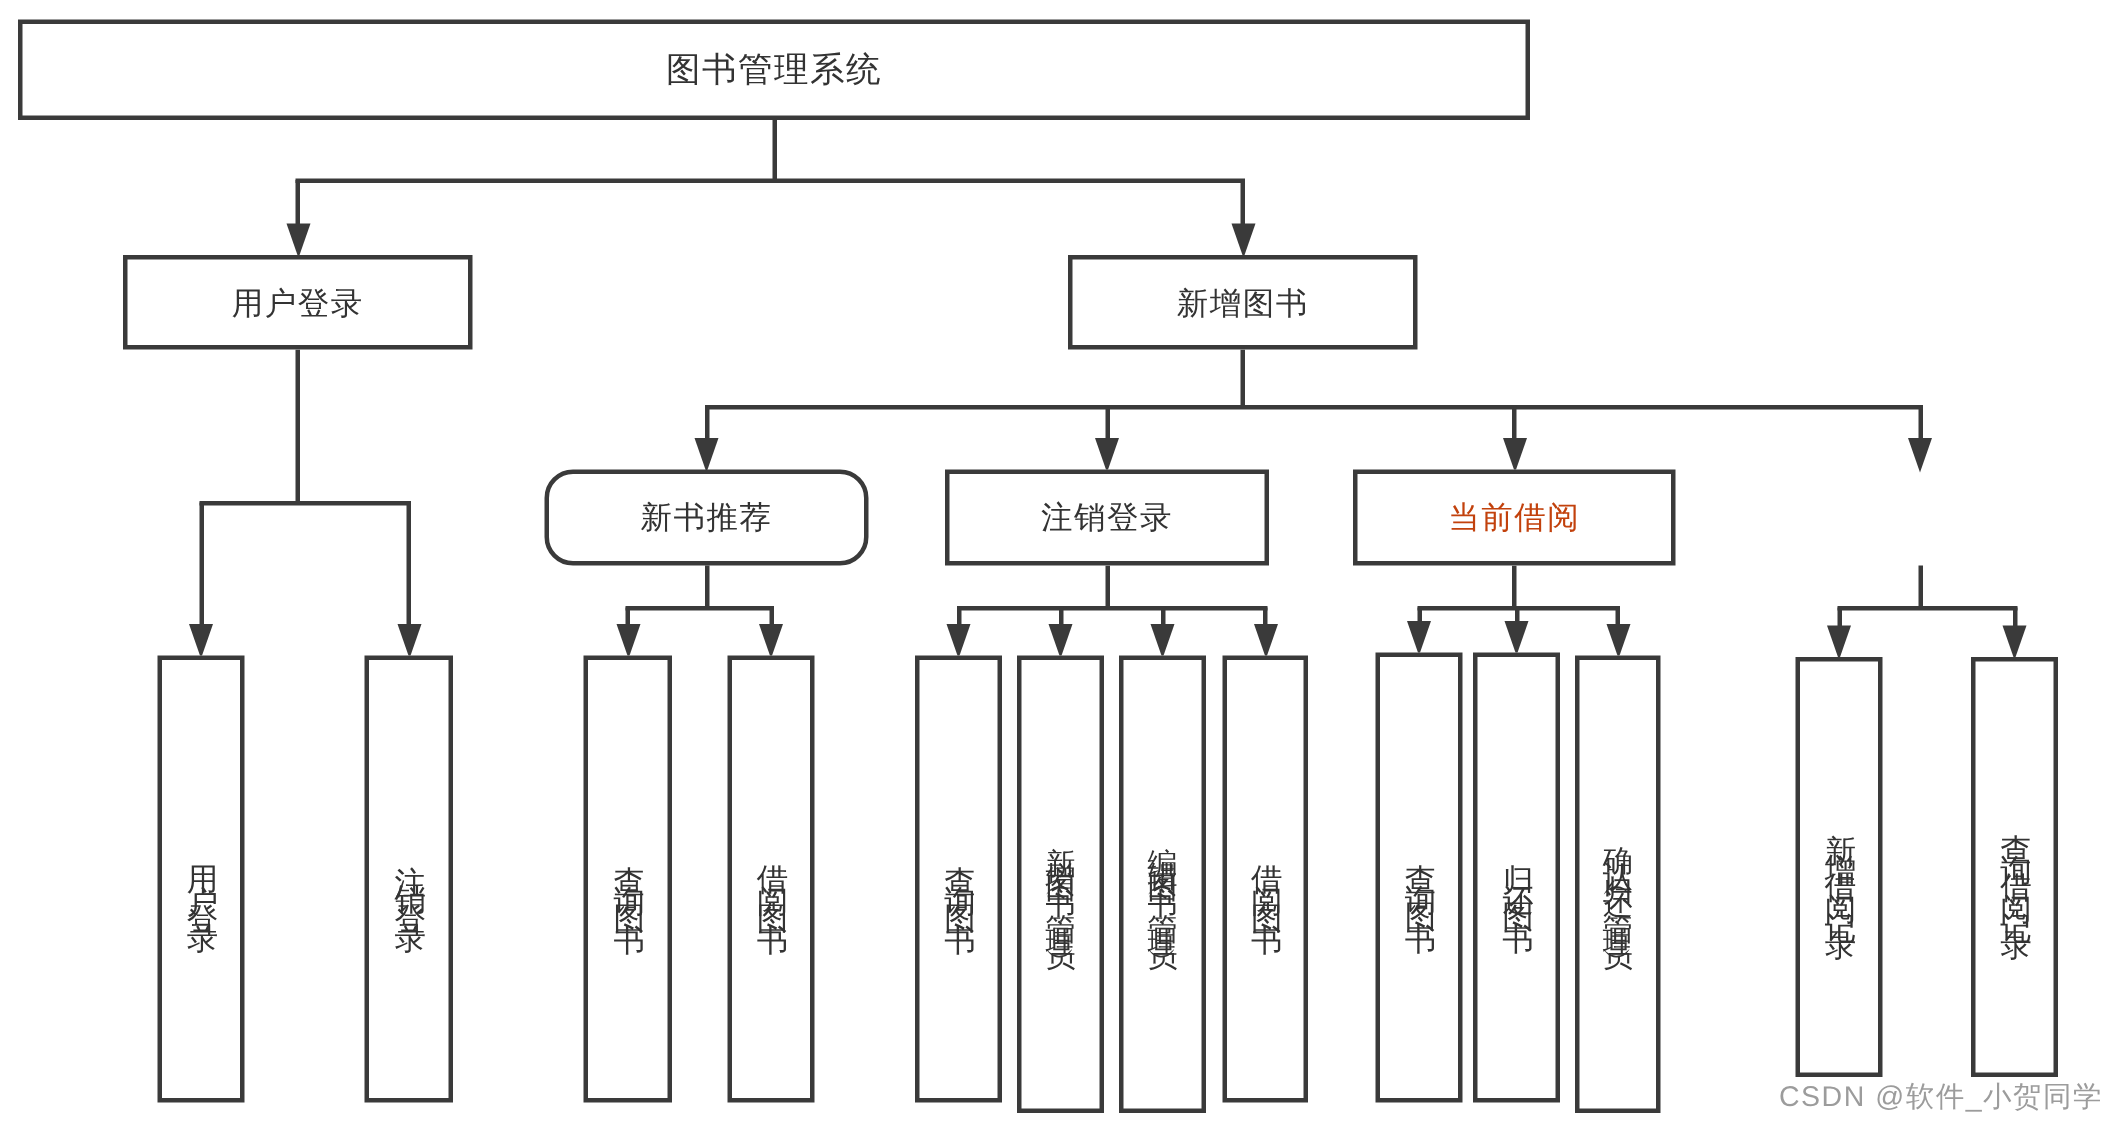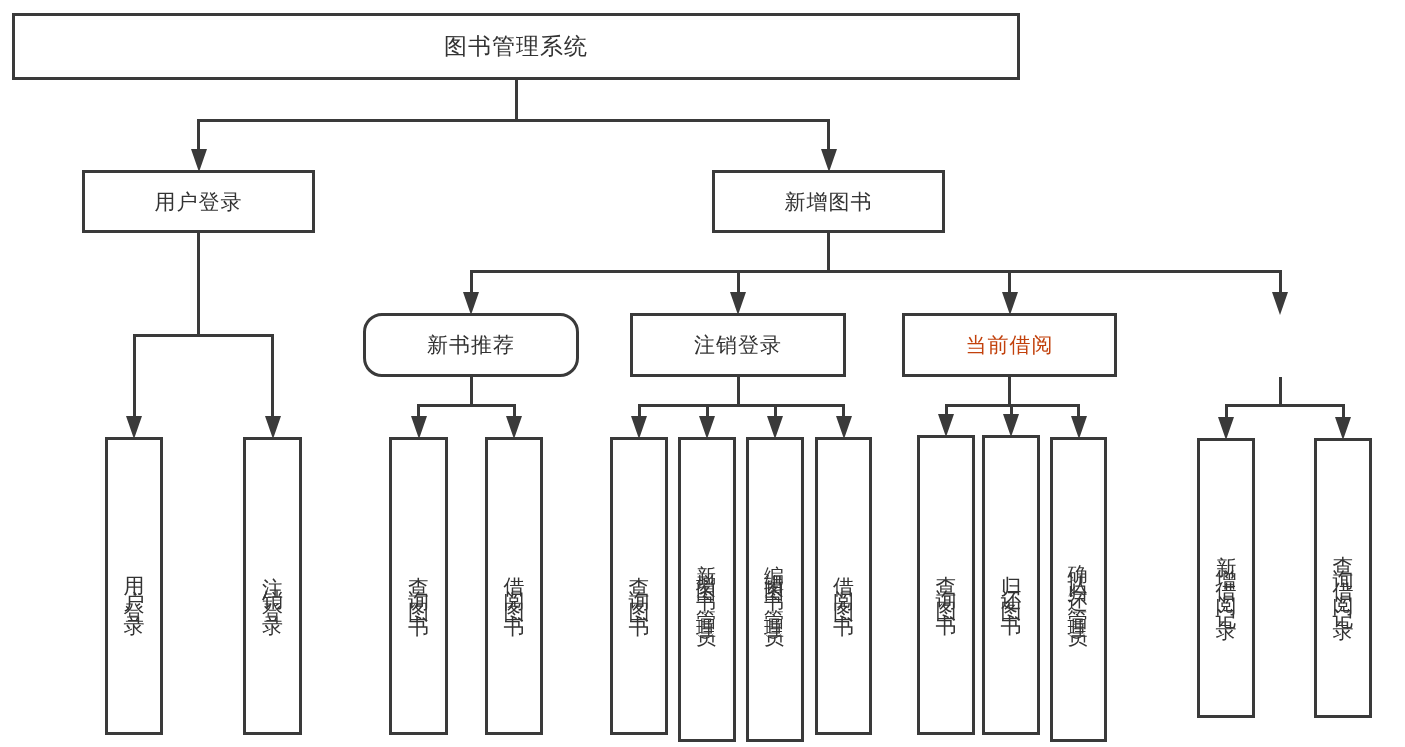--- a/index.html
+++ b/index.html
@@ -47,20 +47,21 @@
     color: #9c9c9c;
     letter-spacing: 1px;
     z-index: 3;
     white-space: nowrap;
   }
 </style>
 </head>
 <body>
 
 <div id="canvas">
+  <div id="watermark">CSDN @软件_小贺同学</div>
 <div class="node lvl1" style="left: 12px; top: 13px; width: 1008px; height: 67px; border-color: rgb(58, 58, 58);">
       <span style="color: rgb(51, 51, 51);">图书管理系统</span>
     </div>
     <div class="node lvl2" style="left: 82px; top: 170px; width: 233px; height: 63px; border-color: rgb(58, 58, 58);">
       <span style="color: rgb(51, 51, 51);">用户登录</span>
     </div>
     <div class="node lvl2" style="left: 712px; top: 170px; width: 233px; height: 63px; border-color: rgb(58, 58, 58);">
       <span style="color: rgb(51, 51, 51);">新增图书</span>
     </div>
     <div class="node vert vshort" style="left: 105px; top: 437px; width: 58px; height: 298px; border-color: rgb(58, 58, 58);">

